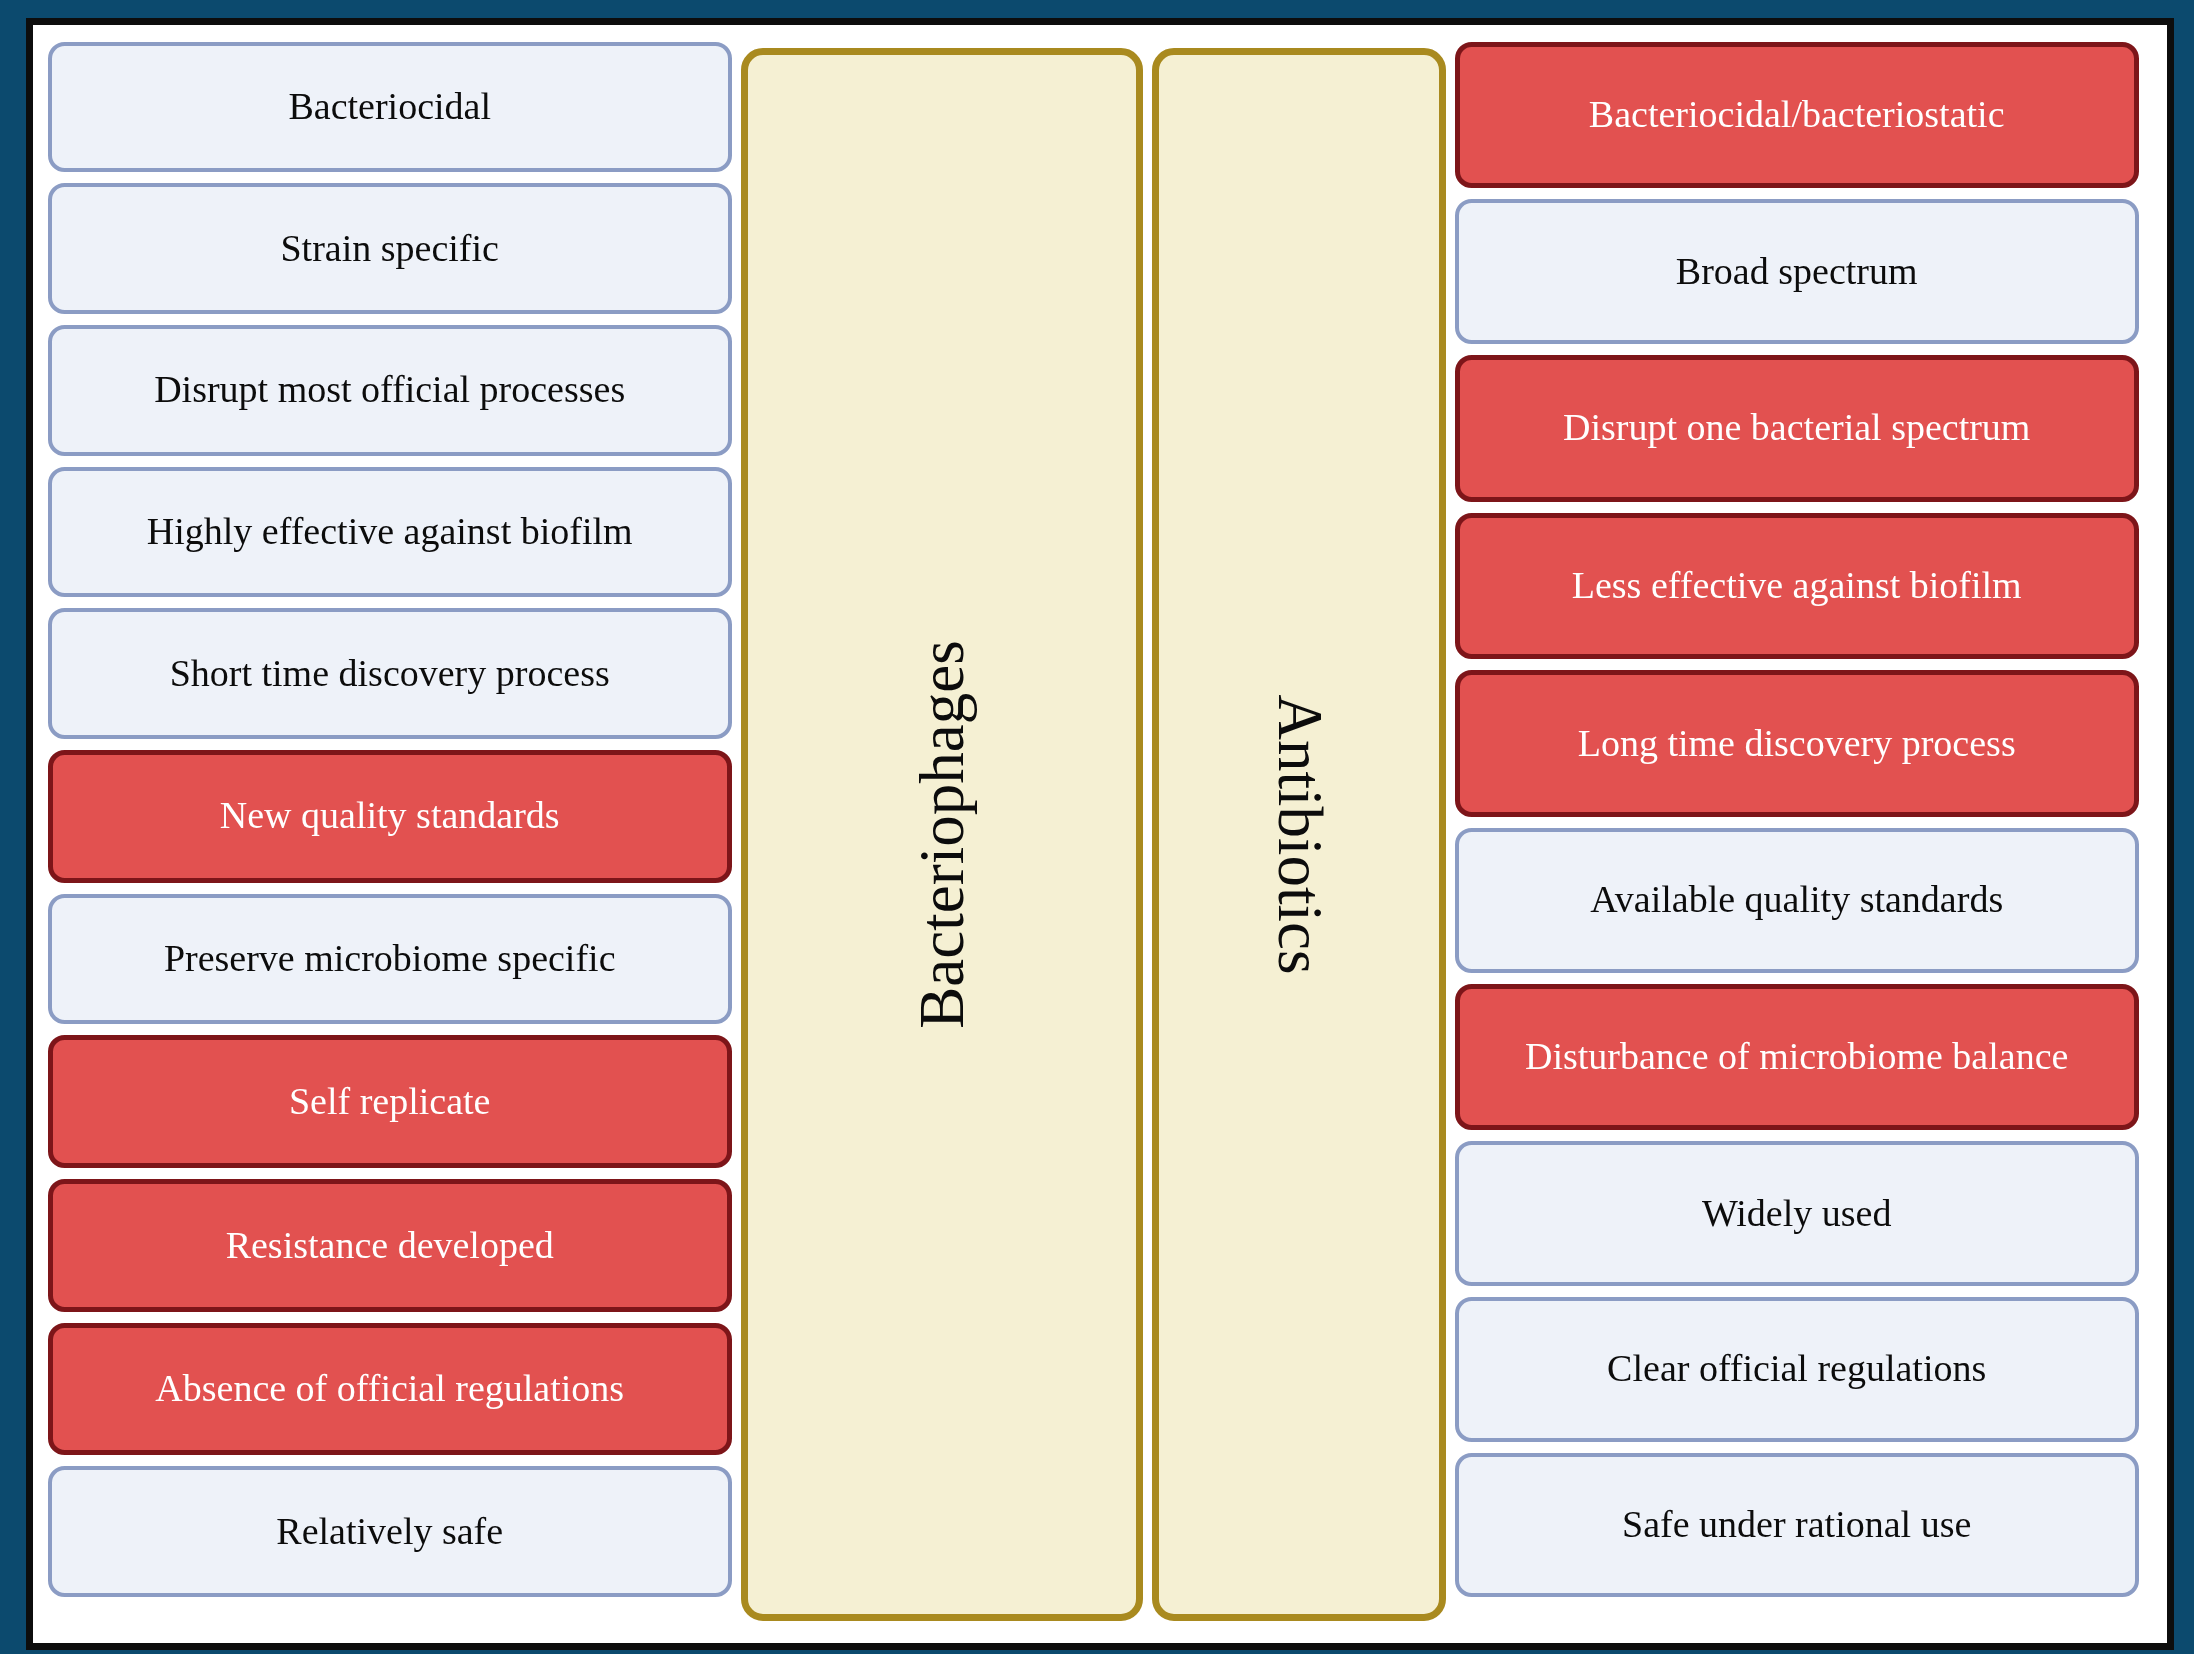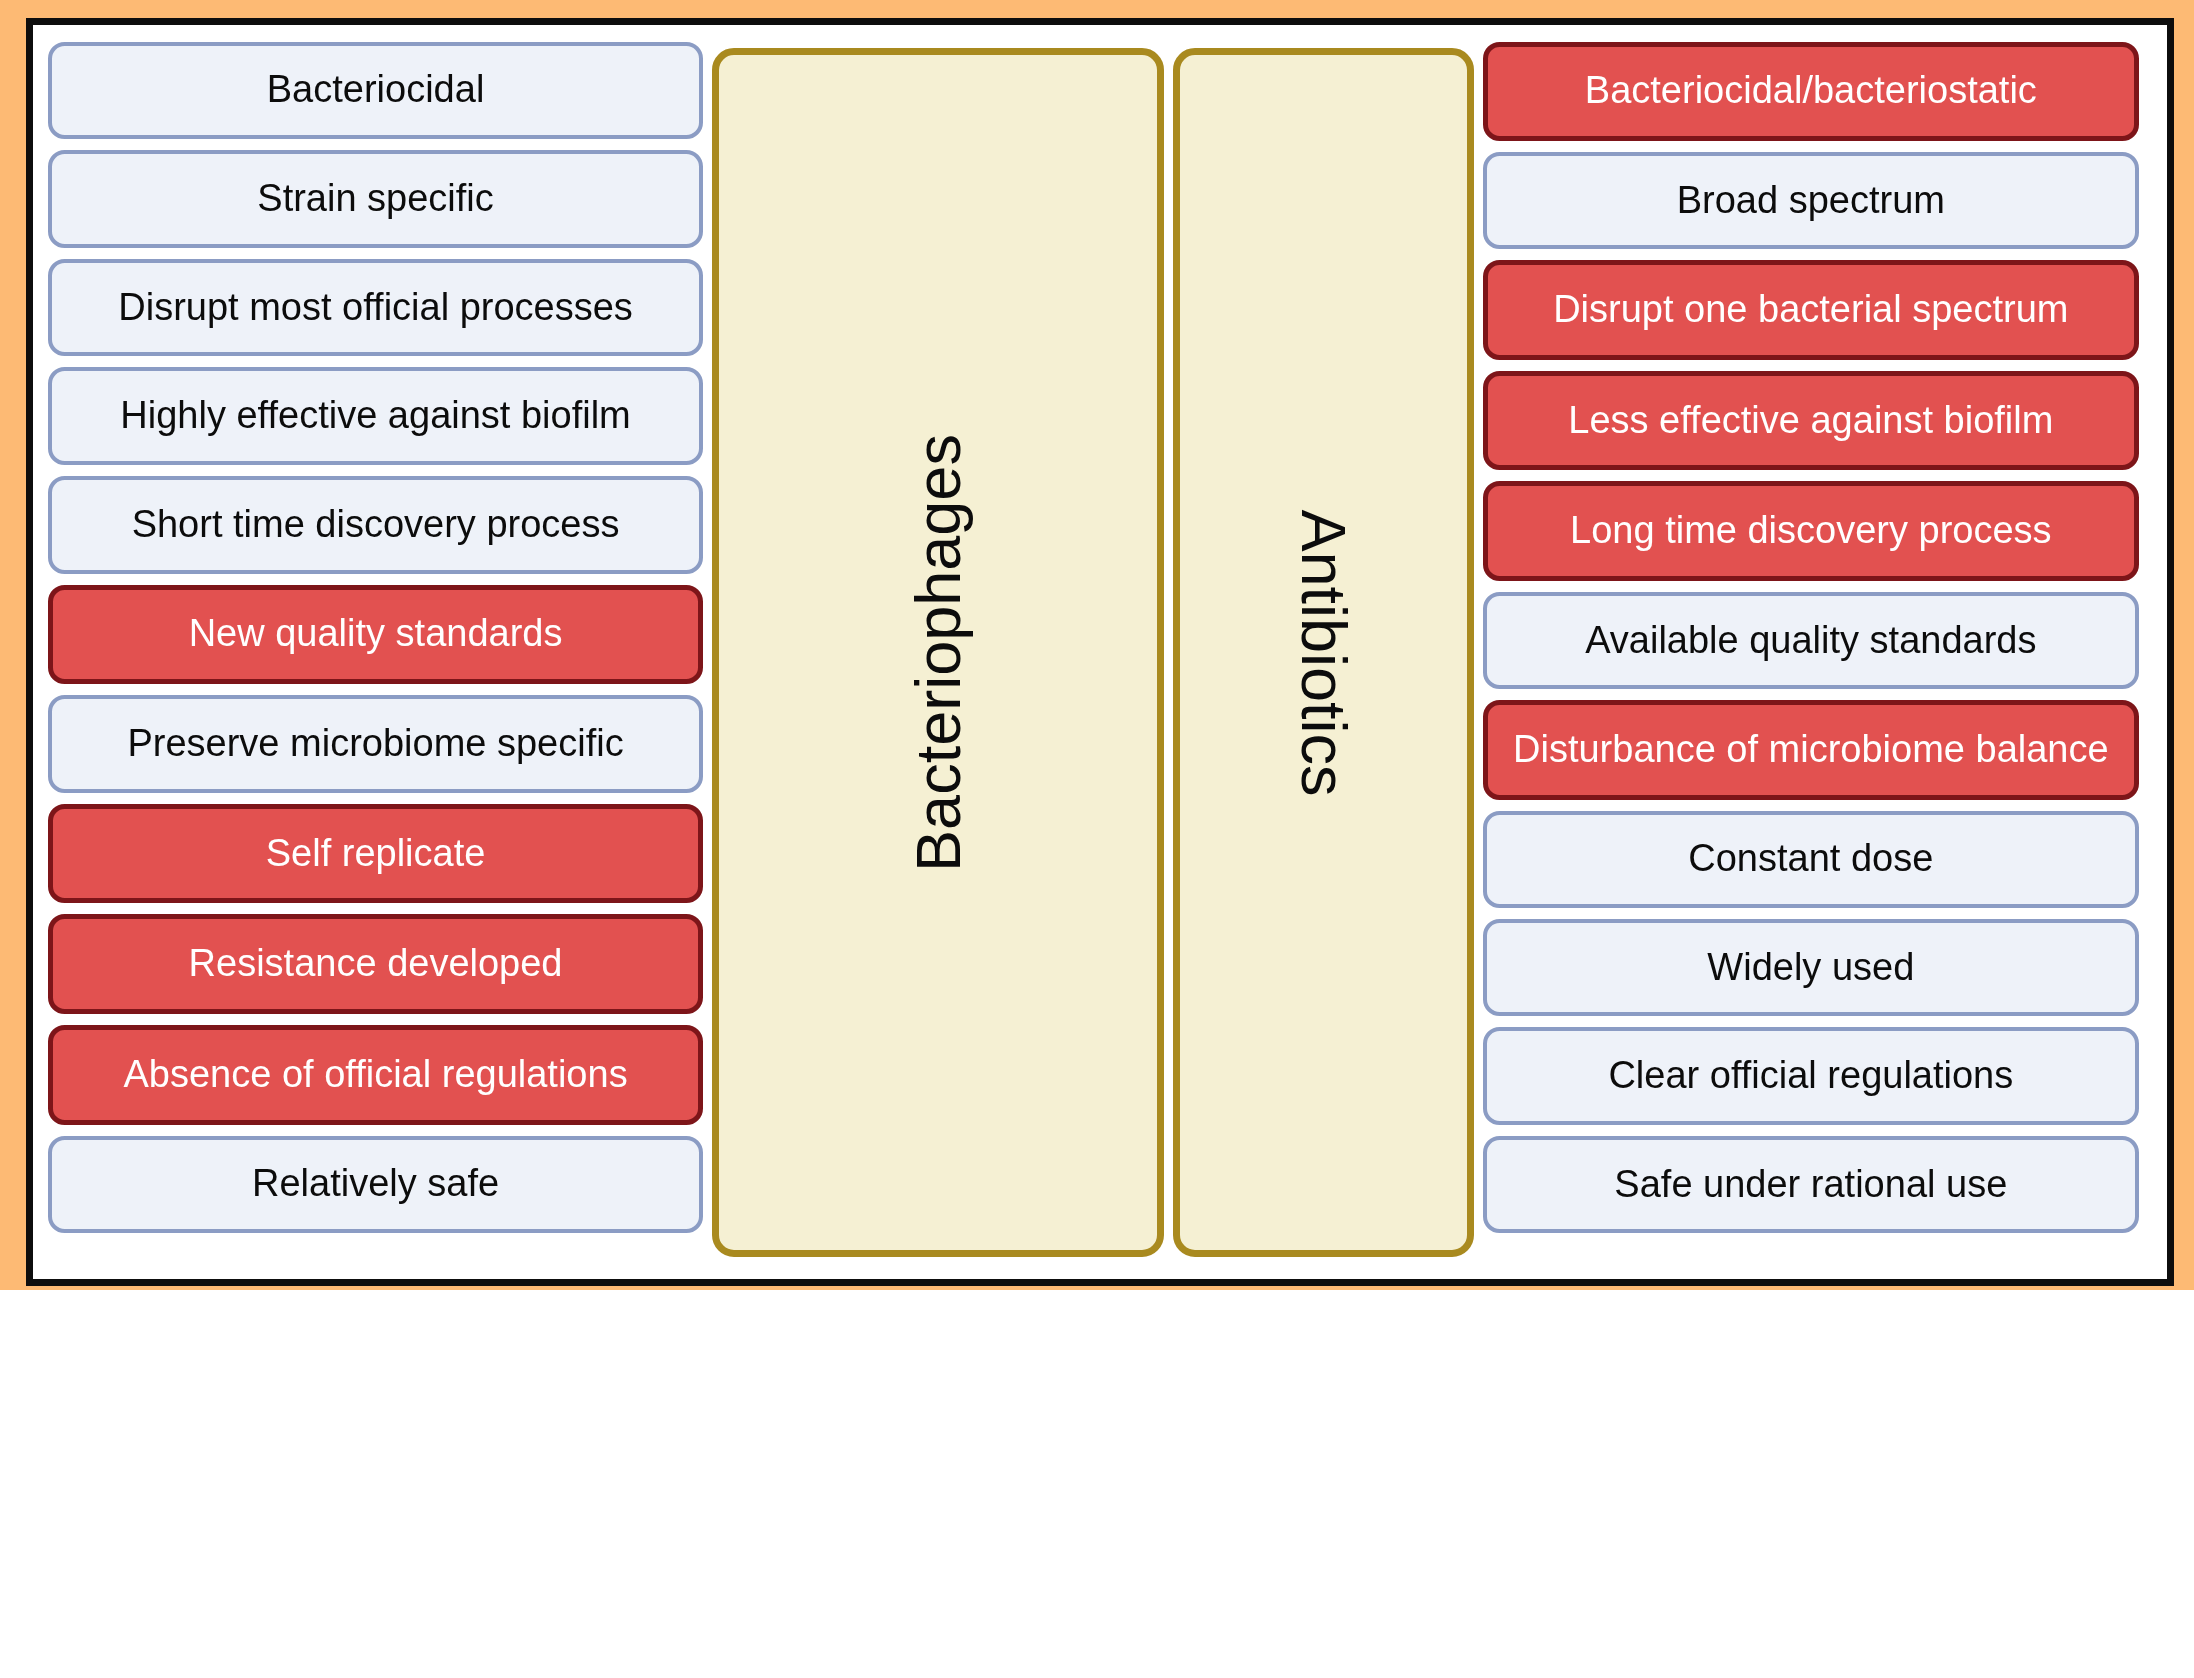--- a/index.html
+++ b/index.html
@@ -1,20 +1,20 @@
 <!DOCTYPE html>
 <html style="--advantage_fill: #eef2f9; --advantage_border: #8b9cc4; --disadvantage_fill: #e25150; --disadvantage_border: #7d1519; --header_fill: #f5f0d3; --header_border: #a98a1f; --frame_border: #0d0d0d; --text_dark: #0c0c0c; --text_light: #ffffff;font-size:10.2px"><head>
 <meta charset="utf-8">
 <style>
   html,body{margin:0;padding:0;background:#ffffff;}
   .stage{
     position:relative;
-    width:2194px;height:1290px;
-    background:#fdba74;
-    font-family:Liberation Sans, sans-serif;
+    width:2194px;height:1654px;
+    background:#0c4a6e;
+    font-family:Liberation Serif, serif;
     overflow:hidden;
   }
   .frame{
     position:absolute;
     left:25.6px;top:18px;right:20.5px;bottom:3.8px;
     border:7px solid #0d0d0d;
     box-sizing:border-box;
     background:#ffffff;
     display:flex;
     padding:16.6px 28px 46px 15.3px;
@@ -99,21 +99,20 @@
     </div>
 
     <div class="trait-col">
       <div class="cell v-negative">Bacteriocidal/bacteriostatic</div>
       <div class="cell v-neutral">Broad spectrum</div>
       <div class="cell v-negative">Disrupt one bacterial spectrum</div>
       <div class="cell v-negative">Less effective against biofilm</div>
       <div class="cell v-negative">Long time discovery process</div>
       <div class="cell v-neutral">Available quality standards</div>
       <div class="cell v-negative">Disturbance of microbiome balance</div>
-      <div class="cell v-neutral">Constant dose</div>
       <div class="cell v-neutral">Widely used</div>
       <div class="cell v-neutral">Clear official regulations</div>
       <div class="cell v-neutral">Safe under rational use</div>
     </div>
 
   </div>
 </div>
 
 
 </body></html>

